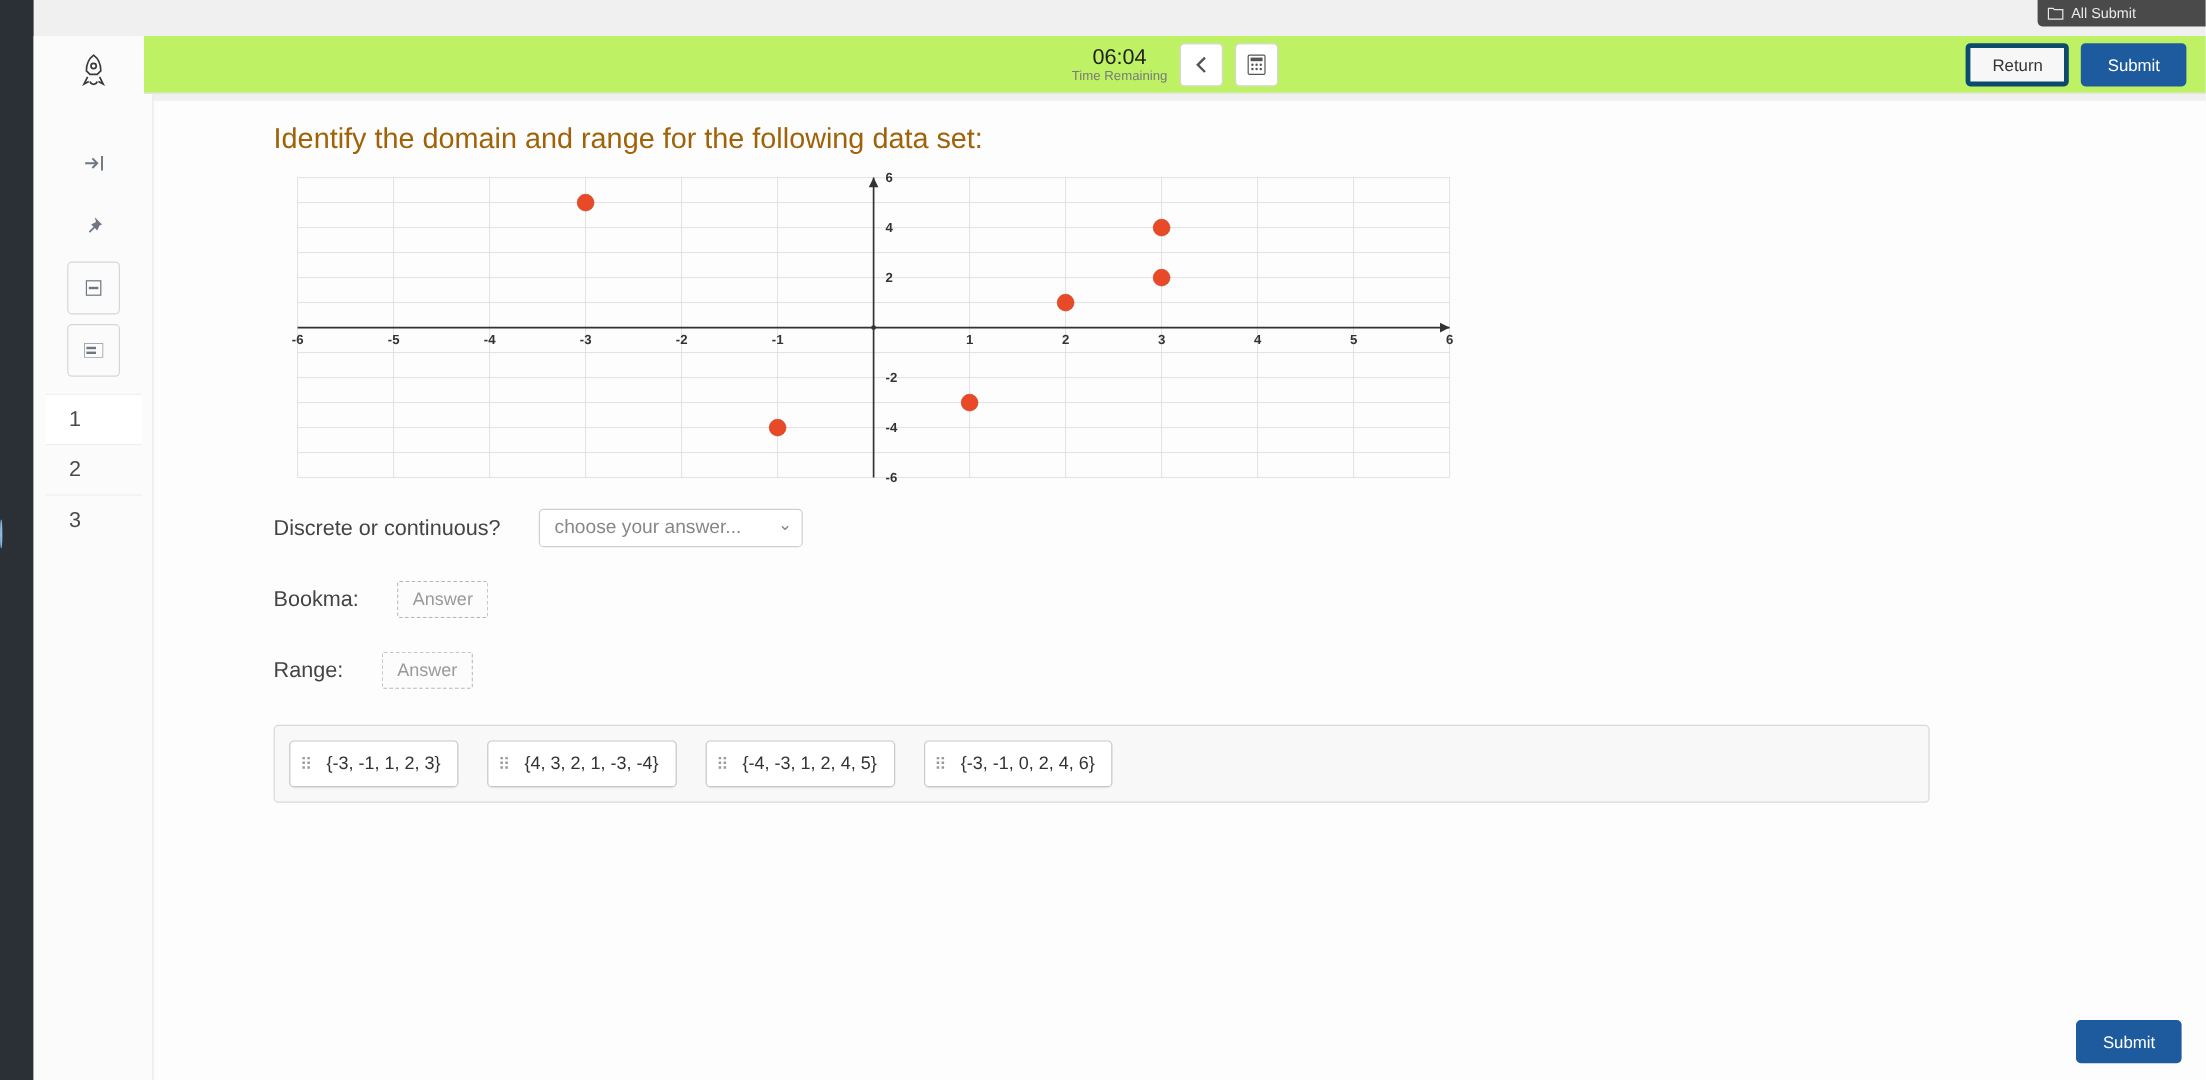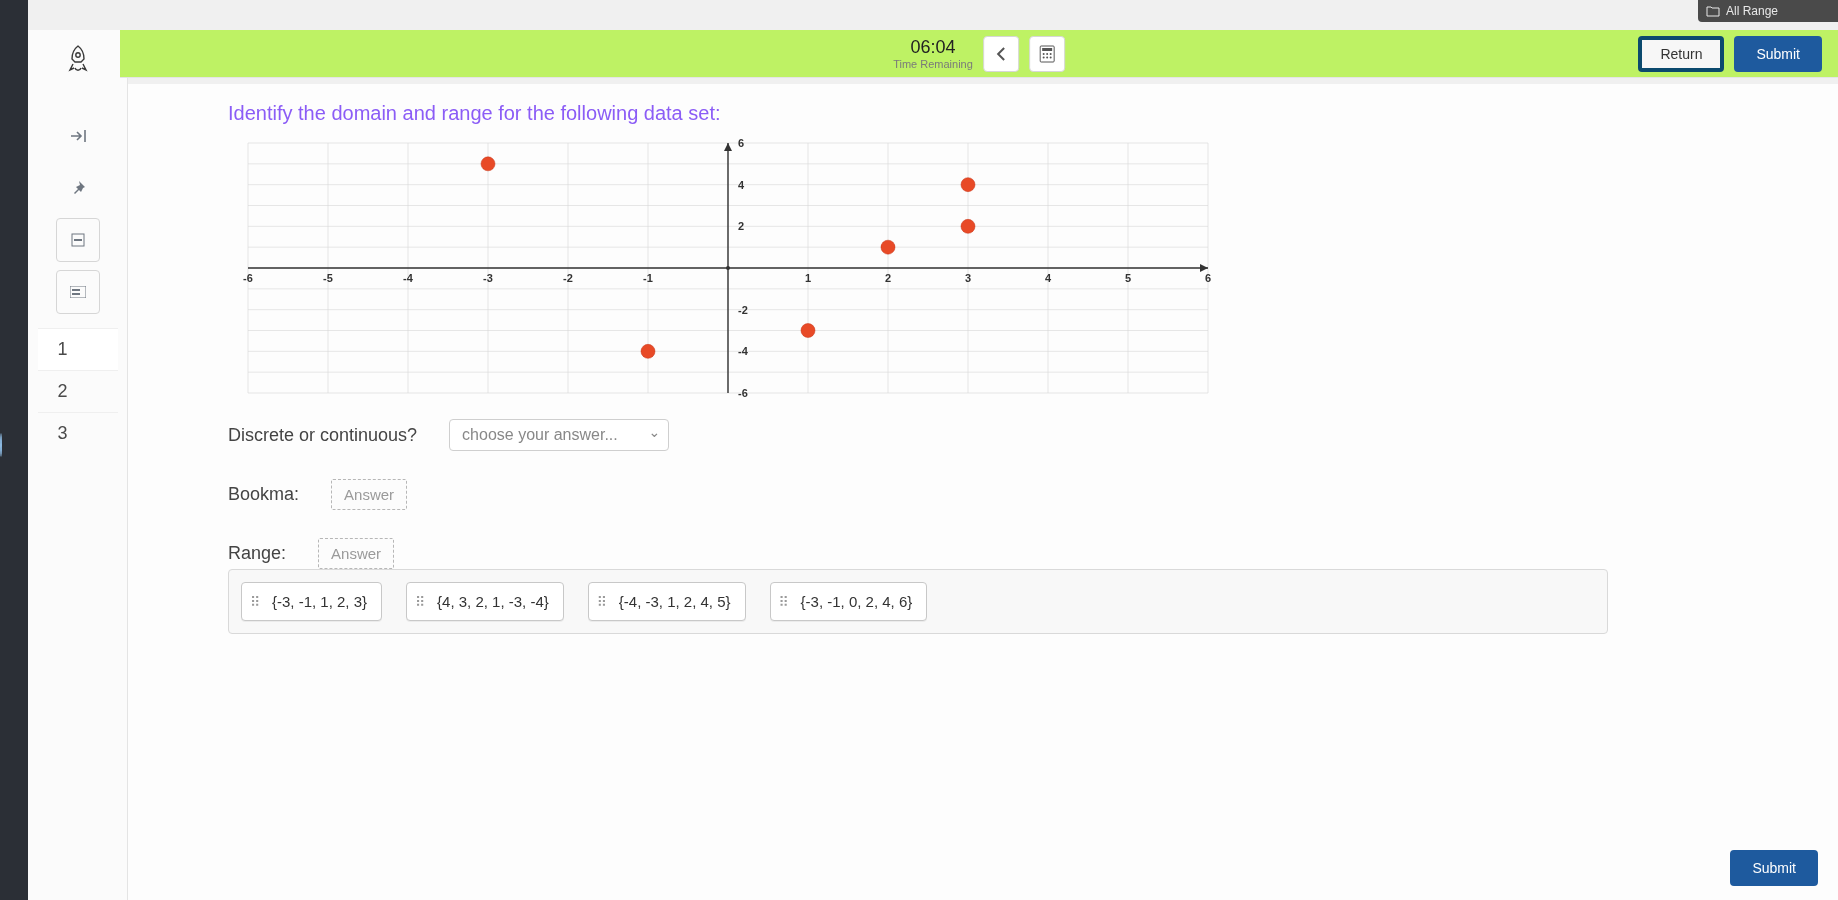--- a/index.html
+++ b/index.html
@@ -137,22 +137,22 @@
     color: #b0b0b0; font-size: 12px;
     height: 18px;
   }
   .points-row .tag {
     width: 28px; height: 18px;
     background: #0b8f8f;
     border-radius: 2px;
   }
   .prompt {
     margin-top: 18px;
-    font-size: 20px;
-    color: #8b5cf6;
+    font-size: 24px;
+    color: #a16207;
   }
   .chart-wrap {
     margin-top: 8px;
     width: 1000px;
     height: 270px;
     position: relative;
   }
   .chart-wrap svg { width: 100%; height: 100%; }
   .row {
     display: flex; align-items: center; gap: 32px;
@@ -179,20 +179,21 @@
   }
   .dropzone {
     border: 1px dashed #b7b7b7;
     border-radius: 2px;
     padding: 6px 12px;
     color: #9a9a9a;
     font-size: 15px;
     background: #fcfcfc;
   }
   .answer-bank {
+    margin-top: 30px;
     width: 1380px;
     border: 1px solid #d9d9d9;
     border-radius: 4px;
     padding: 12px;
     background: #f8f8f8;
     display: flex;
     gap: 24px;
   }
   .chip {
     border: 1px solid #c8c8c8;
@@ -218,21 +219,21 @@
     right: 20px; bottom: 14px;
   }
 </style>
 </head>
 <body>
 
 <div class="bookmarks-bar">
   <svg width="14" height="12" viewBox="0 0 14 12">
       <path fill="none" stroke="#e8e8e8" stroke-width="1" d="M1 2h4l1 1h7v8H1z"></path>
     </svg>
-  <span>All Range</span>
+  <span>All Submit</span>
 </div>
 
 <div class="left-rail">
   <div class="badge"></div>
   <span class="lbl">nt</span>
   <span class="lbl">ard</span>
   <span class="lbl">s</span>
   <span class="lbl">ar</span>
   <span class="lbl" style="margin-top:auto;margin-bottom:20px">y</span>
 </div>

